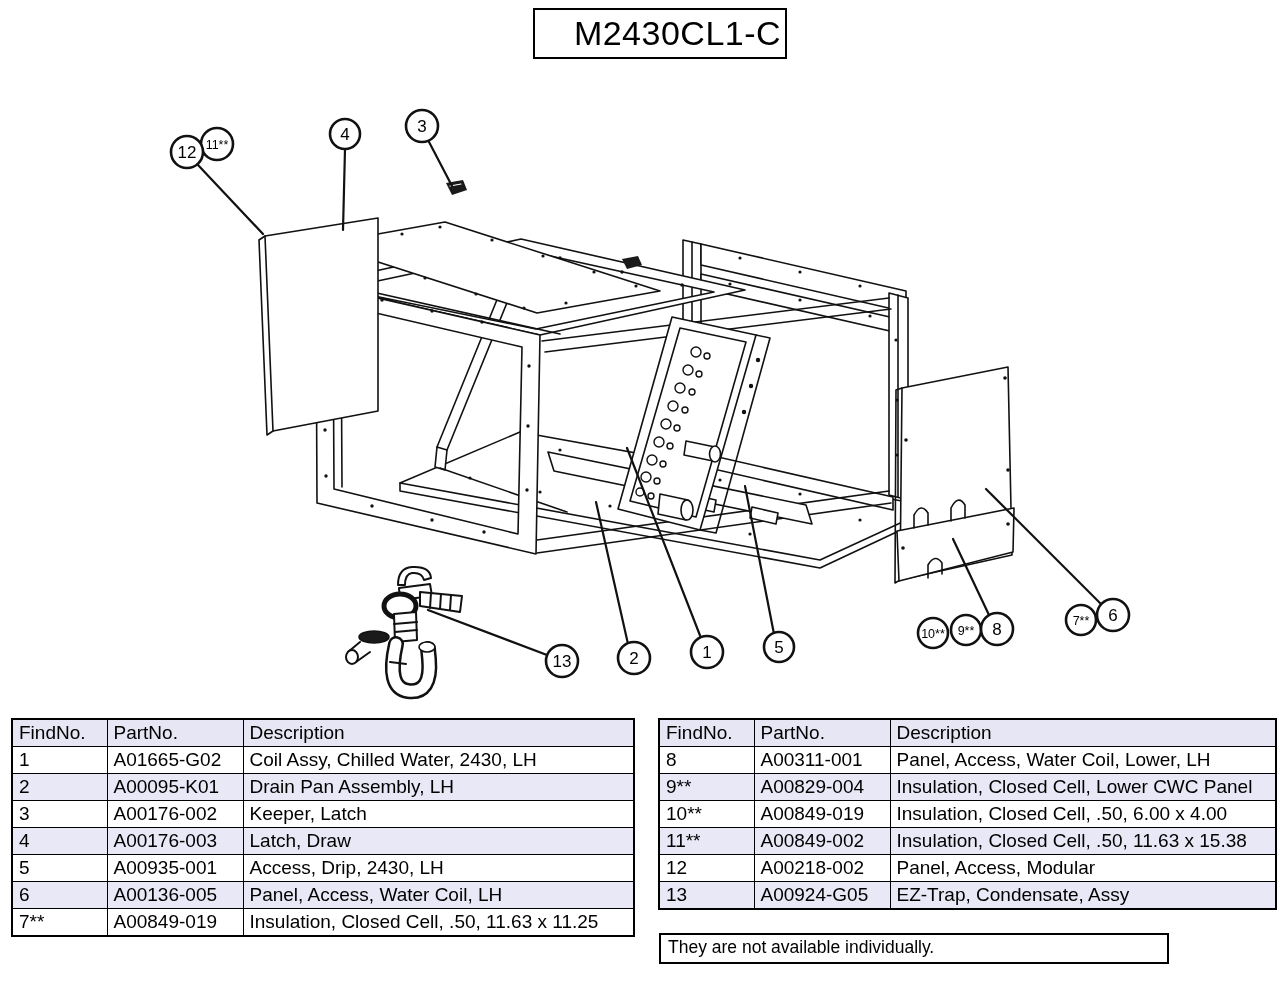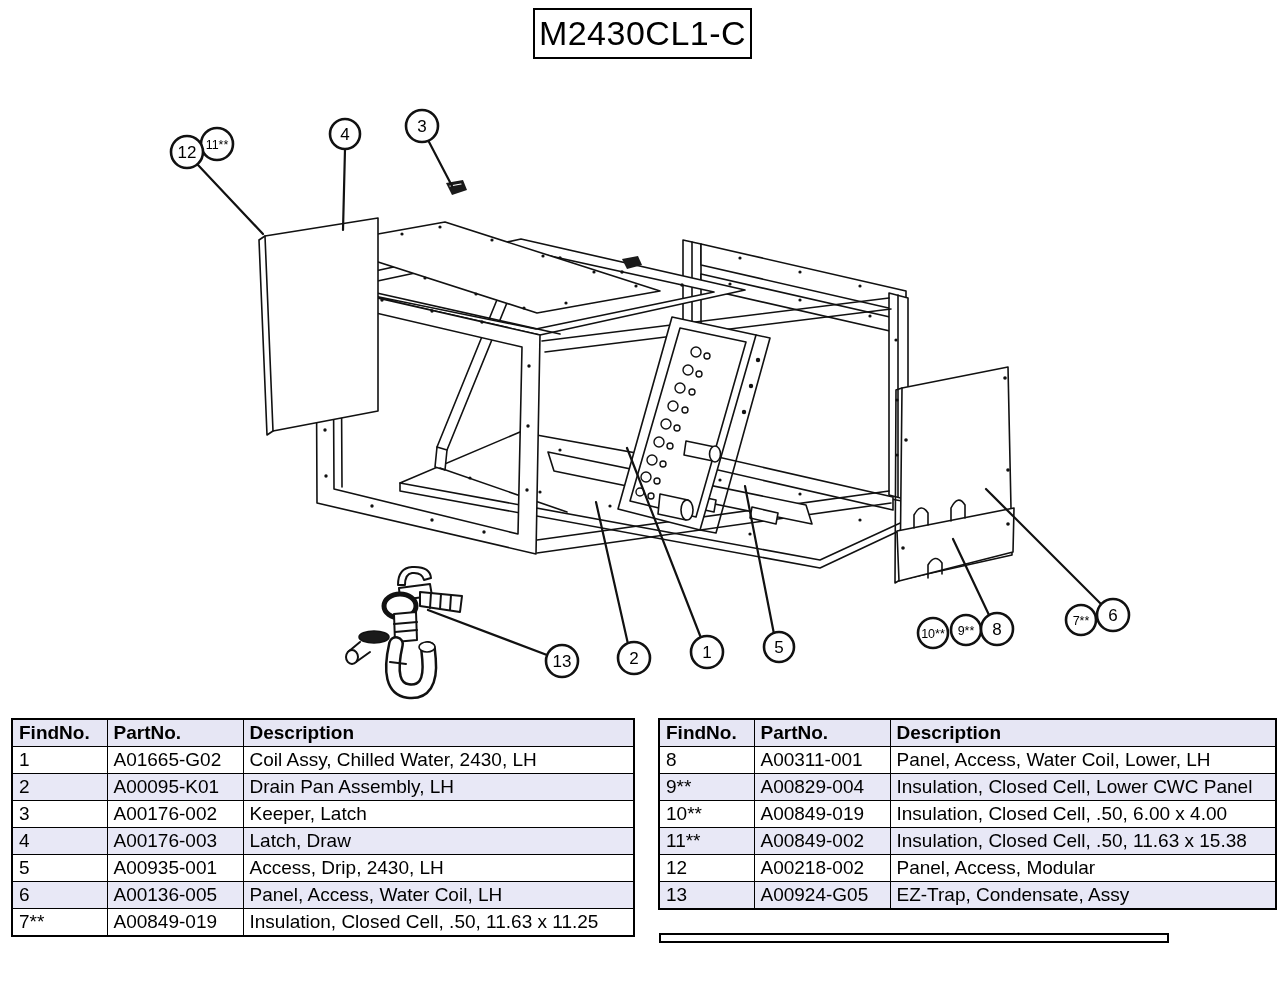--- a/index.html
+++ b/index.html
@@ -1,25 +1,25 @@
 <!DOCTYPE html>
 <html><head>
 <meta charset="utf-8">
 <style>
   html,body{margin:0;padding:0;background:#fff;}
   .page{position:relative;width:1280px;height:983px;background:#fff;overflow:hidden;
         font-family:"Liberation Sans",sans-serif;color:#000;}
   .title-box{position:absolute;left:533px;top:8px;width:215px;height:47px;border:2px solid #000;
-        display:flex;align-items:center;justify-content:center;font-size:34px;letter-spacing:.5px;}
+        display:flex;align-items:center;justify-content:center;font-size:34px;letter-spacing:.5px;padding-left:35px;}
   svg.diagram{position:absolute;left:0;top:0;}
   table.ptable{position:absolute;border-collapse:collapse;table-layout:fixed;background:#fff;
         font-size:19px;line-height:1.1;}
   table.ptable th,table.ptable td{border:1.5px solid #000;padding:1px 6px;height:24px;
         overflow:hidden;white-space:nowrap;text-align:left;font-weight:normal;}
-  table.ptable th{font-weight:bold;background:#e6e6f4;}
+  table.ptable th{font-weight:normal;background:#e6e6f4;}
   table.ptable tr.alt td{background:#e8e8f6;}
   table.ptable{border:2px solid #000;}
   #table-left{left:11px;top:718px;width:624px;}
   #table-right{left:658px;top:718px;width:619px;}
   col.c-find{width:95px;} col.c-part{width:136px;}
   .footnote-box{position:absolute;left:659px;top:933px;width:492px;border:2px solid #000;
         font-size:17.5px;line-height:21px;padding:2px 7px 4px 7px;background:#fff;}
   .callout-text{font-family:"Liberation Sans",sans-serif;}
 </style>
 </head>
@@ -390,15 +390,16 @@
         </tr>
         <tr class="alt">
           <td>13</td>
           <td>A00924-G05</td>
           <td>EZ-Trap, Condensate, Assy</td>
         </tr>
       </tbody>
   </table>
 
   <div class="footnote-box">
+    <div>They are not available individually.</div>
   </div>
 
 </div>
 
 </body></html>

